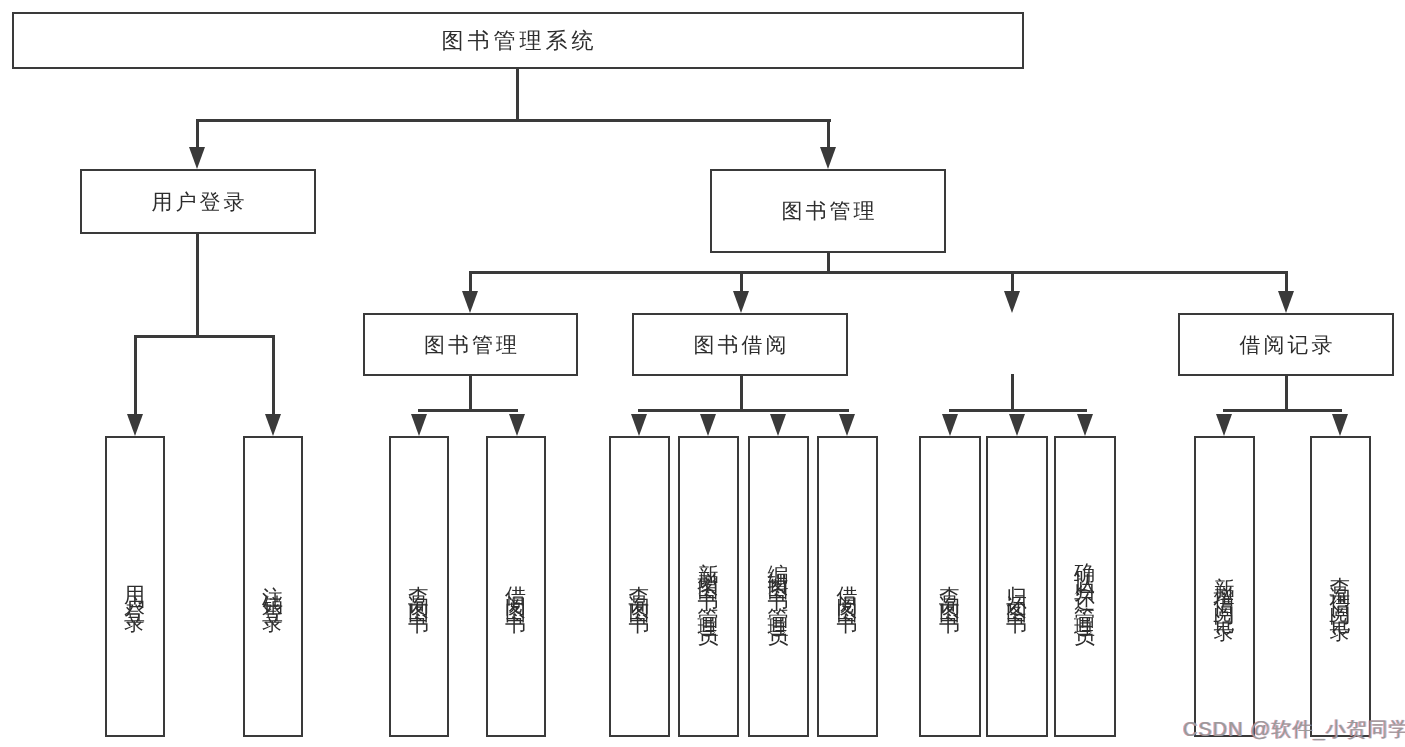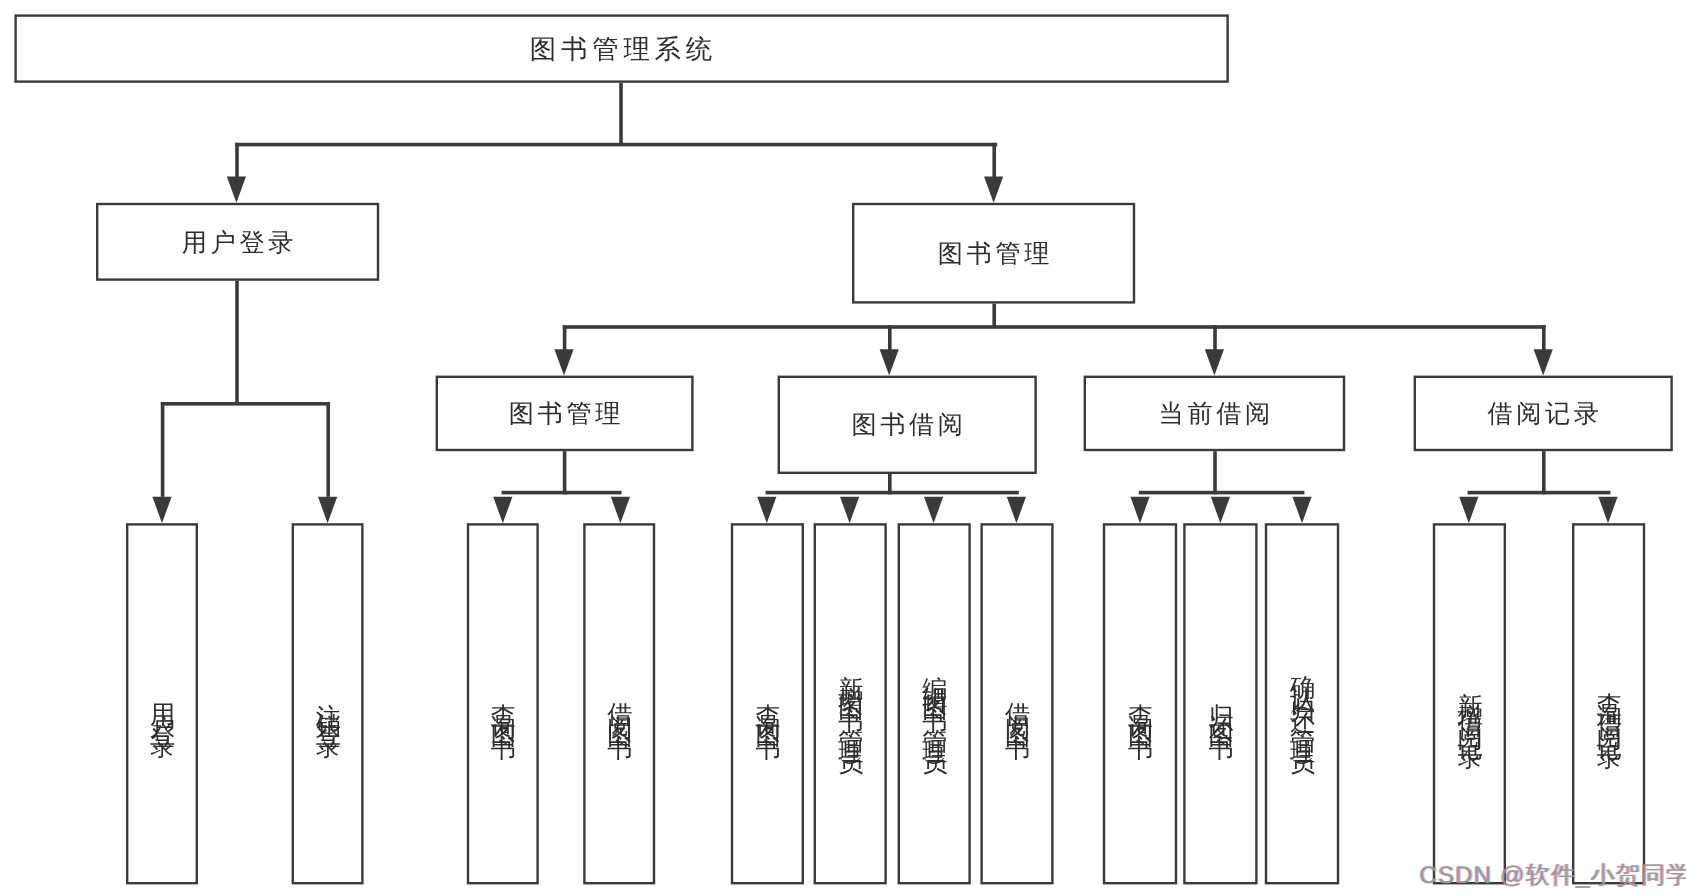--- a/index.html
+++ b/index.html
@@ -83,22 +83,21 @@
   <div class="ar" style="left:1077px;top:414px;"></div>
   <div class="ar" style="left:1216px;top:414px;"></div>
   <div class="ar" style="left:1332px;top:414px;"></div>
 
   <div class="box root" style="left:12px;top:12px;width:1012px;height:57px;">图书管理系统</div>
 
   <div class="box" style="left:80px;top:169px;width:236px;height:65px;">用户登录</div>
   <div class="box" style="left:710px;top:169px;width:236px;height:84px;">图书管理</div>
 
   <div class="box" style="left:363px;top:313px;width:215px;height:63px;">图书管理</div>
-  <div class="box" style="left:648px;top:313px;width:216px;height:82px;">图书借阅</div>
-  <div class="box" style="left:903px;top:313px;width:218px;height:63px;">当前借阅</div>
+  <div class="box" style="left:632px;top:313px;width:216px;height:63px;">图书借阅</div>
   <div class="box" style="left:1178px;top:313px;width:216px;height:63px;">借阅记录</div>
 
   <div class="box vbox" style="left:105px;top:436px;width:60px;height:301px;">用户登录</div>
   <div class="box vbox" style="left:243px;top:436px;width:60px;height:301px;">注销登录</div>
 
   <div class="box vbox" style="left:389px;top:436px;width:60px;height:301px;">查询图书</div>
   <div class="box vbox" style="left:486px;top:436px;width:60px;height:301px;">借阅图书</div>
 
   <div class="box vbox" style="left:609px;top:436px;width:61px;height:301px;">查询图书</div>
   <div class="box vbox" style="left:678px;top:436px;width:61px;height:301px;">新增图书（管理员）</div>

